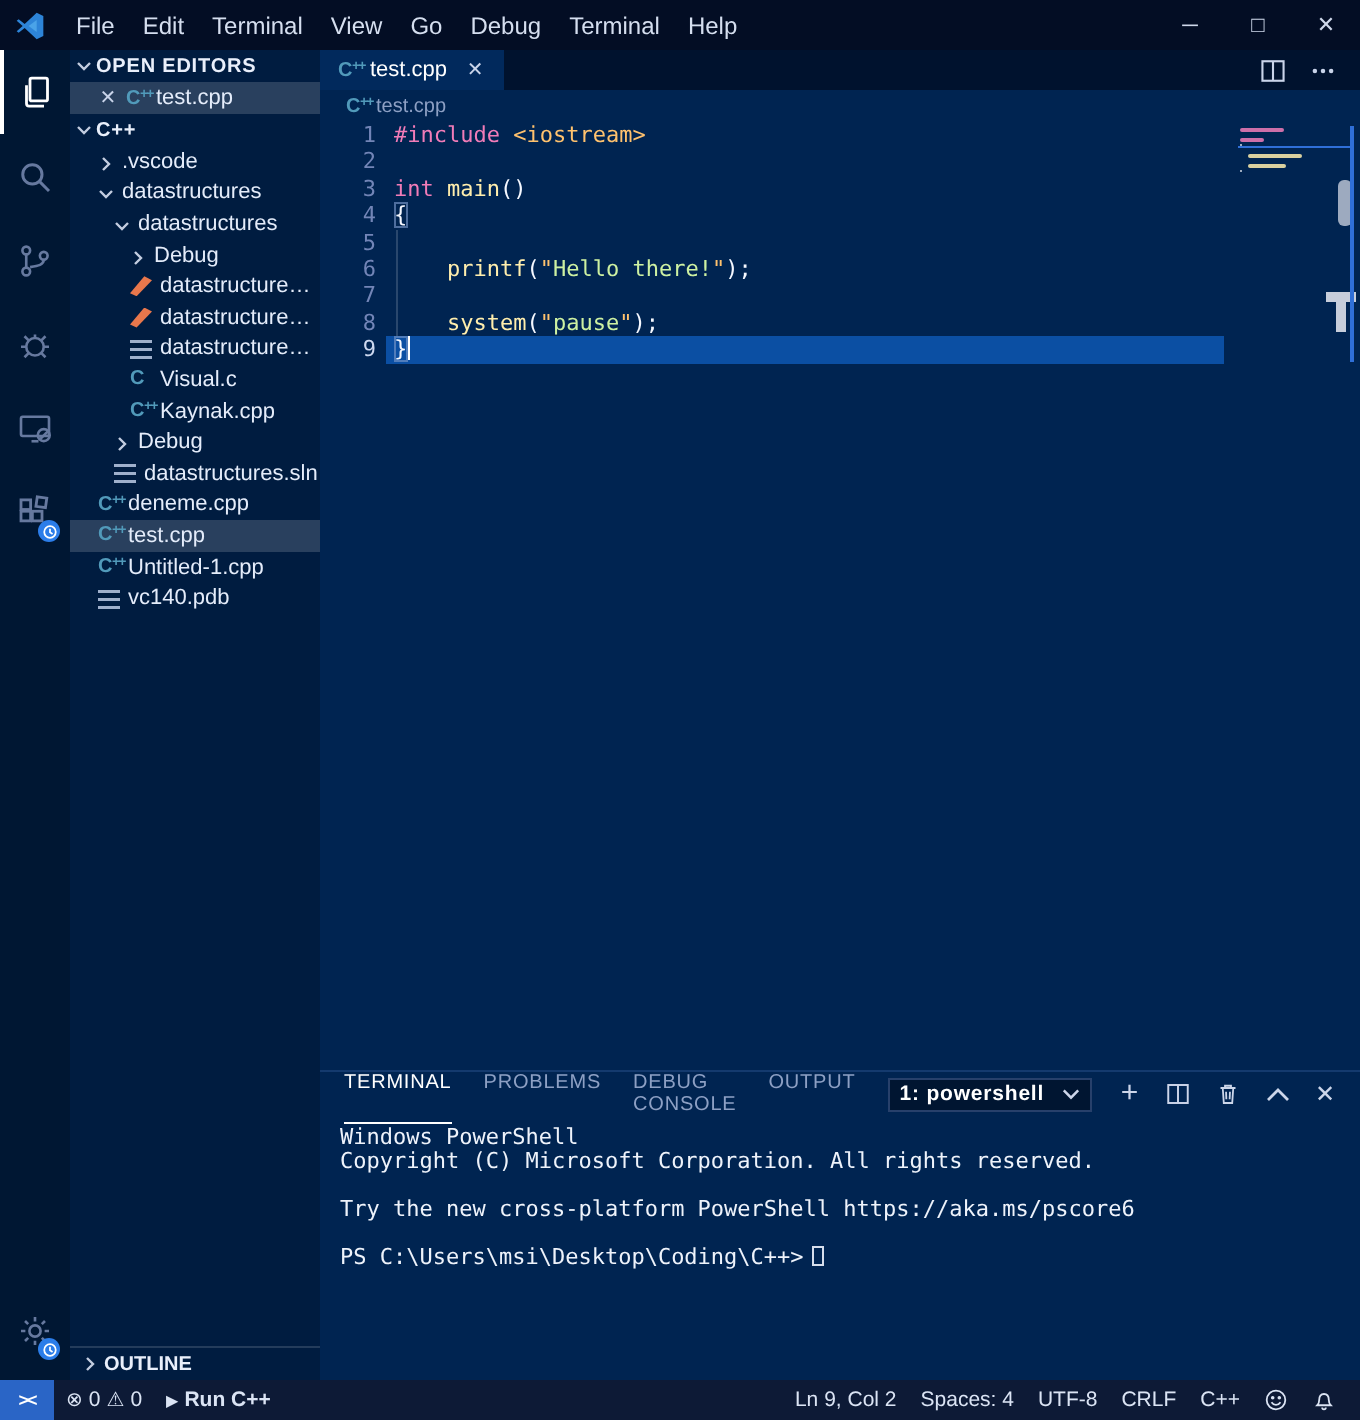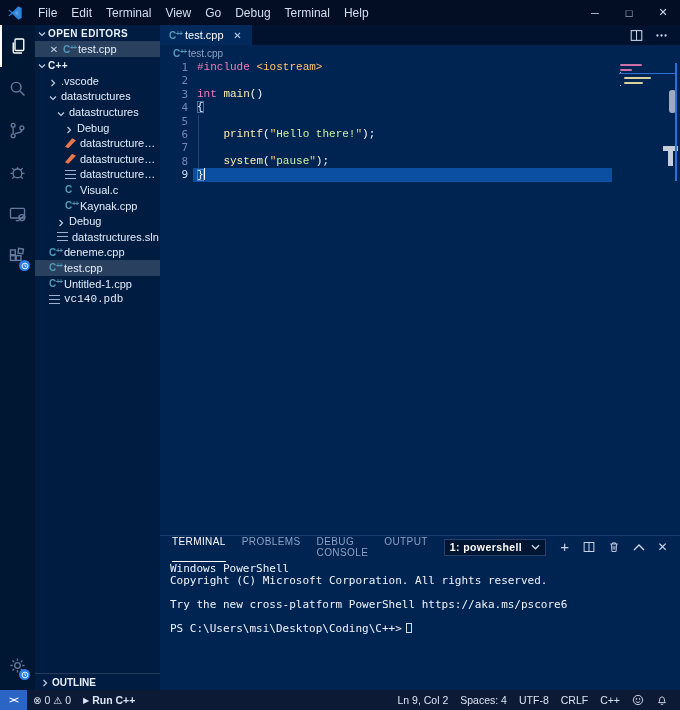--- a/index.html
+++ b/index.html
@@ -47,21 +47,21 @@
   .tabbar { height:20px; background:var(--tabbar_bg); display:flex; align-items:stretch; font-size:11px; }
   .tab { background:var(--tab_active_bg); display:flex; align-items:center; gap:5px; padding:0 9px; color:#fff; }
   .tab .close-x { margin-left:4px; }
   .tab-actions { margin-left:auto; display:flex; align-items:center; gap:12px; padding-right:12px; color:#c9d4ea; }
   .tab-actions svg { width:13px; height:13px; }
   .breadcrumb { height:16px; display:flex; align-items:center; gap:4px; padding-left:13px; font-size:10px; color:var(--dim); background:var(--editor_bg); }
   .code-area { flex:1; position:relative; font-family:"DejaVu Sans Mono", monospace; font-size:11px; line-height:13.4px; overflow:hidden; }
   .code-line { display:flex; height:13.4px; position:relative; }
   .gutter { width:28px; flex:0 0 28px; text-align:right; color:var(--line_number); z-index:1; }
   .code-line.current .gutter { color:#cdd9f0; }
-  .line-content { padding-left:9px; white-space:pre; z-index:1;font-family:Liberation Mono, monospace; }
+  .line-content { padding-left:9px; white-space:pre; z-index:1; }
   .line-hl { position:absolute; left:33px; right:68px; top:0; bottom:0; background:var(--current_line); z-index:0; }
   .tok.bracket { outline:1px solid rgba(120,150,200,.65); outline-offset:-1px; }
   .indent-guide { position:absolute; left:38px; width:1px; background:rgba(255,255,255,.16); z-index:1; }
   .cursor { display:inline-block; width:1.5px; height:12px; background:#fff; vertical-align:-2px; }
   
   .minimap { position:absolute; top:0; right:3px; width:62px; height:100%; z-index:2; }
   .mm-row { height:1.6px; margin-bottom:1px; border-radius:1px; }
   .mm-hline { position:absolute; top:12px; left:4px; right:0; height:1px; background:#2f6fd8; }
   .mm-vline { position:absolute; top:2px; right:0; width:2px; height:118px; background:#2f6fd8; }
   .scroll-thumb { position:absolute; top:29px; right:4px; width:7px; height:23px; background:#b9c2d2; border-radius:3px; opacity:.85; }
@@ -258,21 +258,21 @@
           <span class="label">deneme.cpp</span>
         </div>
         <div class="row tree-row selected" style="padding-left: 14px;">
           <span class="fi fi-cpp">C<i>++</i></span>
           <span class="label">test.cpp</span>
         </div>
         <div class="row tree-row" style="padding-left: 14px;">
           <span class="fi fi-cpp">C<i>++</i></span>
           <span class="label">Untitled-1.cpp</span>
         </div>
-        <div class="row tree-row" style="padding-left: 14px; font-family: Liberation Mono, monospace;">
+        <div class="row tree-row" style="padding-left: 14px;">
           <span class="fi fi-lines"></span>
           <span class="label">vc140.pdb</span>
         </div>
       </div>
     <div class="outline-sec">
       <span class="chev"><svg viewBox="0 0 8 8" width="8" height="8" fill="none" stroke="#c3cde0" stroke-width="1.2">
             <polyline points="2.5,1 5.5,4 2.5,7"></polyline>
           </svg></span>
       <span>OUTLINE</span>
     </div>

